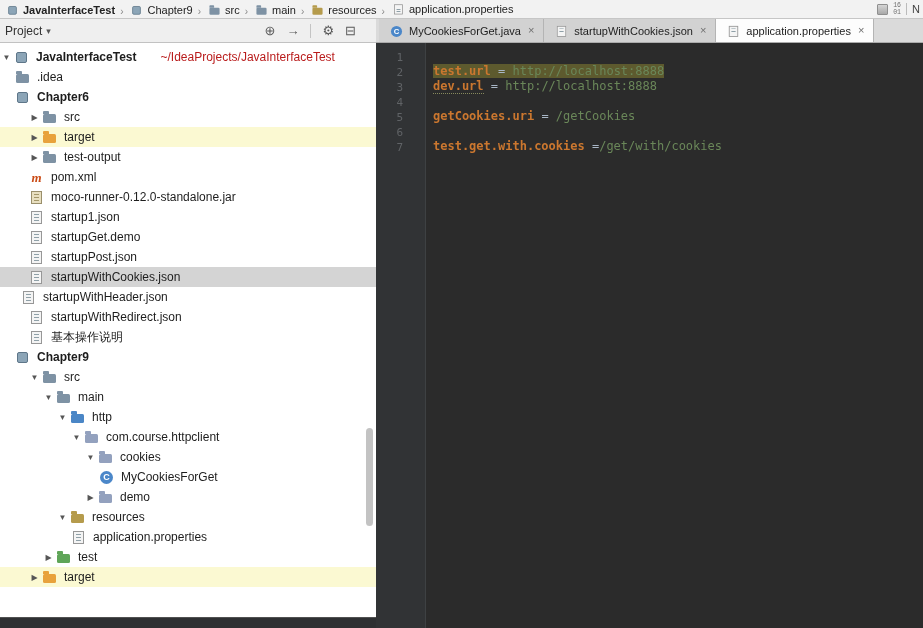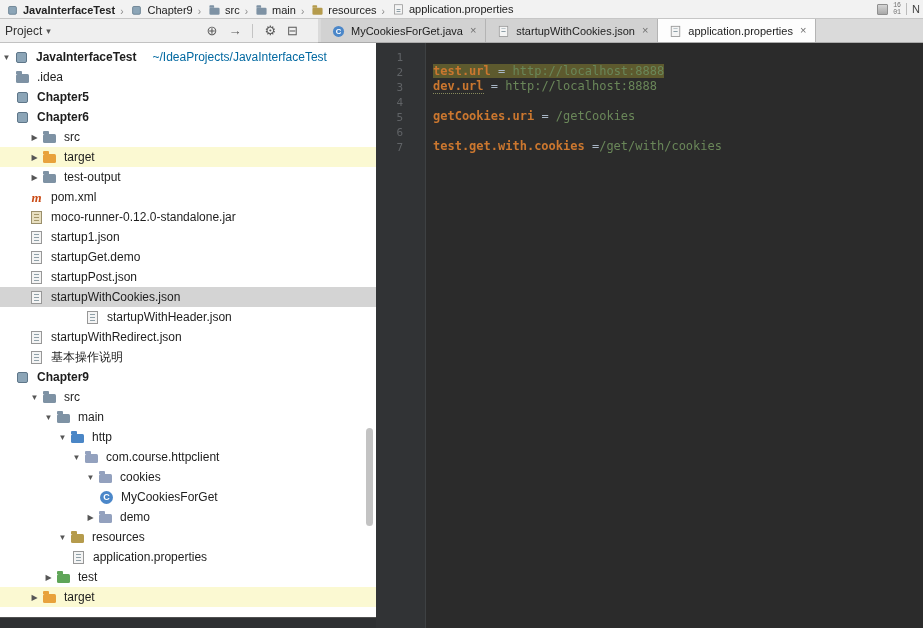--- a/index.html
+++ b/index.html
@@ -15,21 +15,21 @@
   .bc-sep{color:#8a8a8a;margin:0 3px;font-size:10px}
   .bc-item .ticon{transform:scale(.78);margin-right:0}
   #crumbs-right{margin-left:auto;display:flex;align-items:center;gap:5px}
   .mini-ic{width:9px;height:9px;border:1px solid #8f8f8f;background:linear-gradient(#d5d5d5,#a8a8a8);border-radius:1px}
   .crumb-badge{display:flex;flex-direction:column;font-size:6.5px;line-height:7px;color:#6f6f6f;font-family:"Liberation Mono",monospace}
   .vdiv{width:1px;height:12px;background:#bbb}
   .crumb-clip{width:9px;overflow:hidden;font-size:11px;color:#444}
 
   
   #row2{position:absolute;top:19px;left:0;width:100%;height:24px;display:flex}
-  #ptoolbar{width:318px;flex:none;background:#EFEFEF;border-bottom:1px solid #C2C2C2;
+  #ptoolbar{width:376px;flex:none;background:#EFEFEF;border-bottom:1px solid #C2C2C2;
             display:flex;align-items:center;padding:0 8px 0 5px;box-sizing:border-box}
   #ptoolbar .ptitle{color:#333}
   #ptoolbar .pcaret{font-size:9px;color:#555;margin-left:4px}
   #ptoolbar-icons{margin-left:auto;display:flex;align-items:center;gap:11px;padding-right:12px}
   .tb-icon{font-size:13px;color:#5a5a5a;line-height:1;cursor:default}
   .vsep{width:1px;height:14px;background:#c4c4c4}
 
   #tabbar{flex:1;background:#DADADA;border-bottom:1px solid #ABABAB;display:flex;
           align-items:stretch;padding-left:3px}
   .tab{display:flex;align-items:center;gap:4px;padding:0 9px;font-size:11px;color:#1d1d1d;
@@ -40,21 +40,21 @@
 
   
   #tree{position:absolute;left:0;top:43px;width:376px;bottom:10px;background:#FFF;
         overflow:hidden;padding-top:4px;box-sizing:border-box}
   .trow{height:20px;display:flex;align-items:center;white-space:nowrap;color:#1d1d1d;cursor:default}
   .trow.sel{background:#D4D4D4}
   .trow.yellow{background:#FBF9D2}
   .arrow{width:13px;flex:none;font-size:8px;color:#565656;text-align:center}
   .tlabel{padding:0 2px}
   .tlabel.b{font-weight:bold}
-  .tsuffix{color:#0369a1;margin-left:14px}
+  .tsuffix{color:#b91c1c;margin-left:22px}
 
   
   #tree-scrollbar{position:absolute;left:366px;top:428px;width:7px;height:98px;
                   background:#AFAFAF;border-radius:4px;opacity:.75}
 
   
   #bottomstrip{position:absolute;left:0;bottom:0;width:376px;height:10px;
                background:#2E3032;border-top:1px solid #515151}
 
   
@@ -189,26 +189,20 @@
     <div class="trow" style="padding-left: 14px;">
       <span class="ticon">
         <span class="ic-fold f-folder"></span>
       </span>
       <span class="tlabel">.idea</span>
     </div>
     <div class="trow" style="padding-left: 14px;">
       <span class="ticon">
         <span class="ic-mod"></span>
       </span>
-      <span class="tlabel b">Chapter5</span>
-    </div>
-    <div class="trow" style="padding-left: 14px;">
-      <span class="ticon">
-        <span class="ic-mod"></span>
-      </span>
       <span class="tlabel b">Chapter6</span>
     </div>
     <div class="trow" style="padding-left: 28px;">
       <span class="arrow">▶</span>
       <span class="ticon">
         <span class="ic-fold f-folder"></span>
       </span>
       <span class="tlabel">src</span>
     </div>
     <div class="trow yellow" style="padding-left: 28px;">
@@ -254,21 +248,21 @@
         <span class="ic-file"></span>
       </span>
       <span class="tlabel">startupPost.json</span>
     </div>
     <div class="trow sel" style="padding-left: 28px;">
       <span class="ticon">
         <span class="ic-file"></span>
       </span>
       <span class="tlabel">startupWithCookies.json</span>
     </div>
-    <div class="trow" style="padding-left: 36px; margin-left: 48px;">
+    <div class="trow" style="padding-left: 20px;">
       <span class="ticon">
         <span class="ic-file"></span>
       </span>
       <span class="tlabel">startupWithHeader.json</span>
     </div>
     <div class="trow" style="padding-left: 28px;">
       <span class="ticon">
         <span class="ic-file"></span>
       </span>
       <span class="tlabel">startupWithRedirect.json</span>

